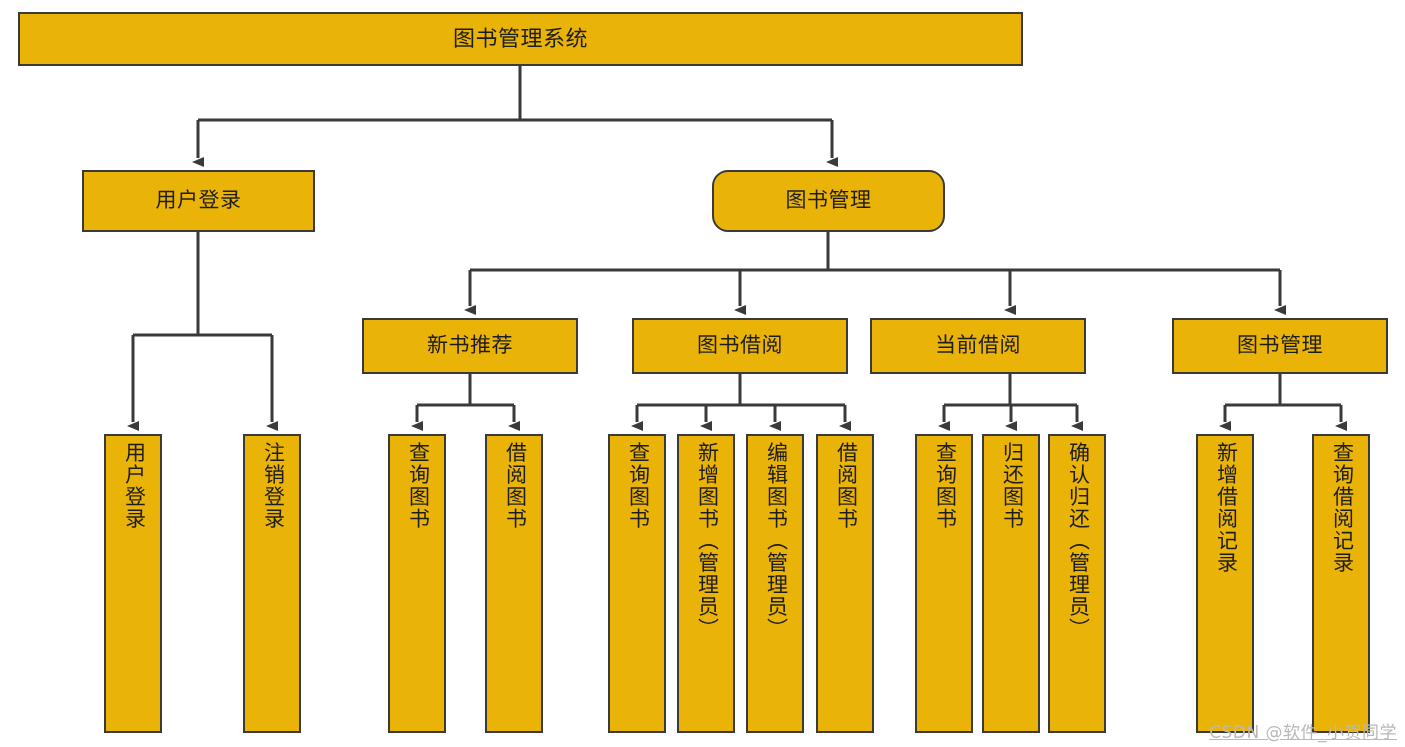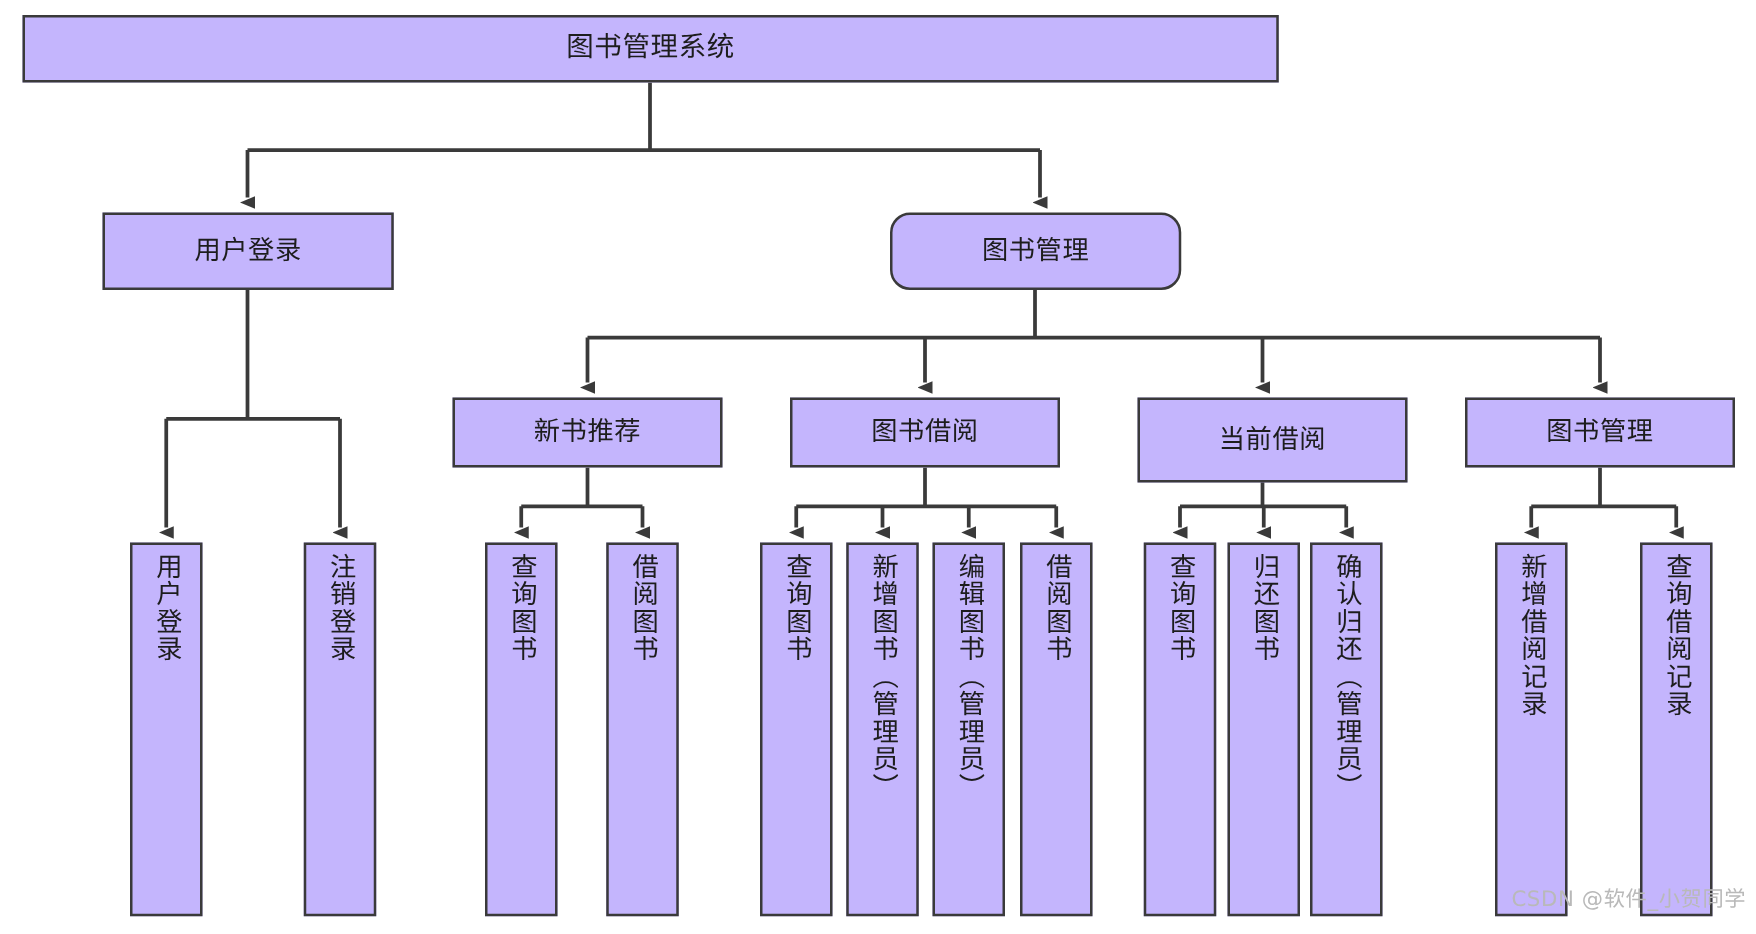--- a/index.html
+++ b/index.html
@@ -22,21 +22,21 @@
     position: absolute;
     left: 0;
     top: 0;
     width: 1405px;
     height: 747px;
     pointer-events: none;
   }
   .node {
     position: absolute;
     box-sizing: border-box;
-    background: #c4b5fd;
+    background: #eab308;
     border: 2px solid #3a3a3a;
     display: flex;
     align-items: center;
     justify-content: center;
     color: #1d1d1d;
     z-index: 2;
   }
   .node-label {
     display: block;
     text-align: center;
@@ -61,26 +61,27 @@
     writing-mode: vertical-rl;
     text-orientation: upright;
     font-size: 21px;
     line-height: 1.0;
     letter-spacing: 1px;
     white-space: nowrap;
   }
   #watermark {
     position: absolute;
     right: 8px;
-    bottom: 17px;
+    bottom: 4px;
     font-size: 17px;
     color: #b9b9b9;
     letter-spacing: 0.5px;
     white-space: nowrap;
     z-index: 3;
+    text-decoration: underline;
   }
 </style>
 </head>
 <body>
 
 <div id="canvas">
 
   <svg id="edges" viewBox="0 0 1405 747" width="1405" height="747" xmlns="http://www.w3.org/2000/svg">
     <defs>
       <marker id="arrow" markerWidth="10" markerHeight="12" refX="1" refY="6" orient="auto" markerUnits="userSpaceOnUse">
@@ -141,21 +142,21 @@
   <div class="node horiz" style="left:712px; top:170px; width:233px; height:62px;border-radius:16px;">
     <span class="node-label">图书管理</span>
   </div>
 
   <div class="node horiz" style="left:362px; top:318px; width:216px; height:56px;">
     <span class="node-label">新书推荐</span>
   </div>
   <div class="node horiz" style="left:632px; top:318px; width:216px; height:56px;">
     <span class="node-label">图书借阅</span>
   </div>
-  <div class="node horiz" style="left:910px; top:318px; width:216px; height:68px;">
+  <div class="node horiz" style="left:870px; top:318px; width:216px; height:56px;">
     <span class="node-label">当前借阅</span>
   </div>
   <div class="node horiz" style="left:1172px; top:318px; width:216px; height:56px;">
     <span class="node-label">图书管理</span>
   </div>
 
   <div class="node vert" style="left:104px; top:434px; width:58px; height:299px;">
     <span class="node-label">用户登录</span>
   </div>
   <div class="node vert" style="left:243px; top:434px; width:58px; height:299px;">

